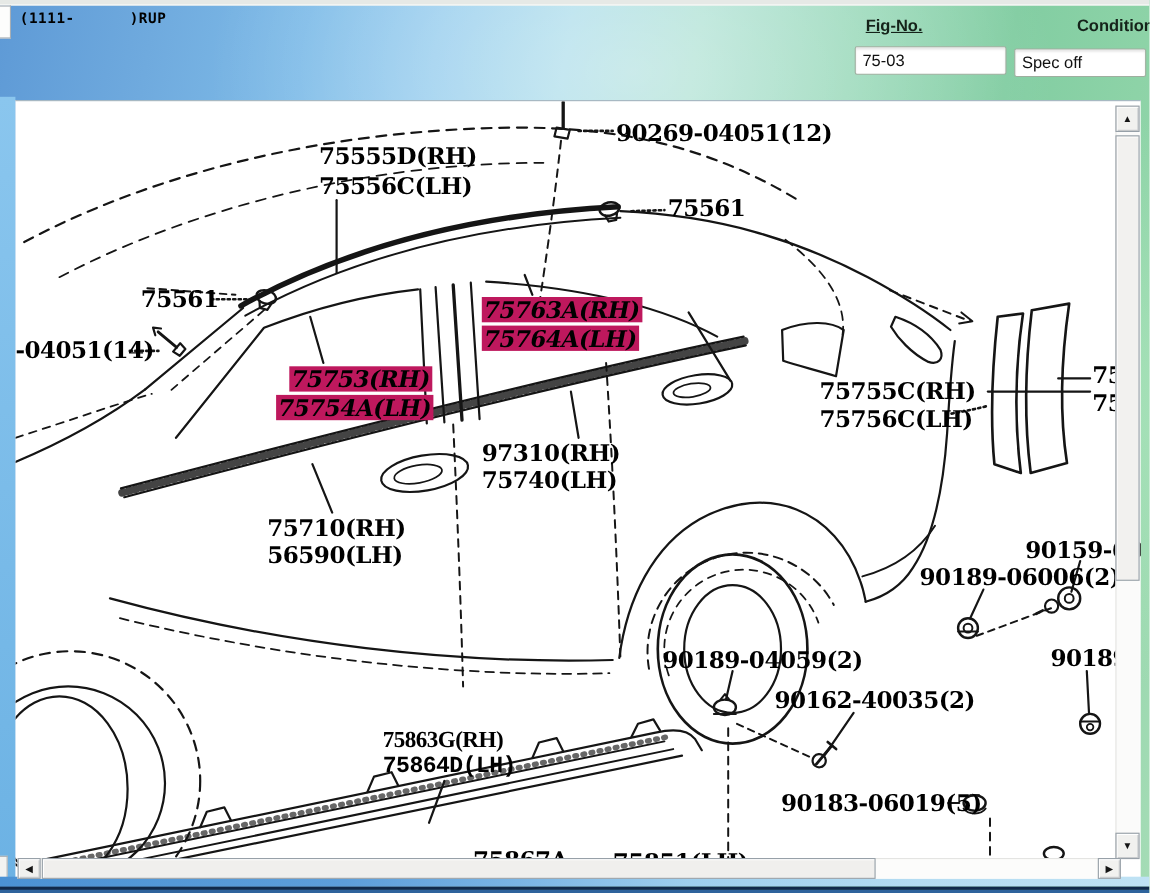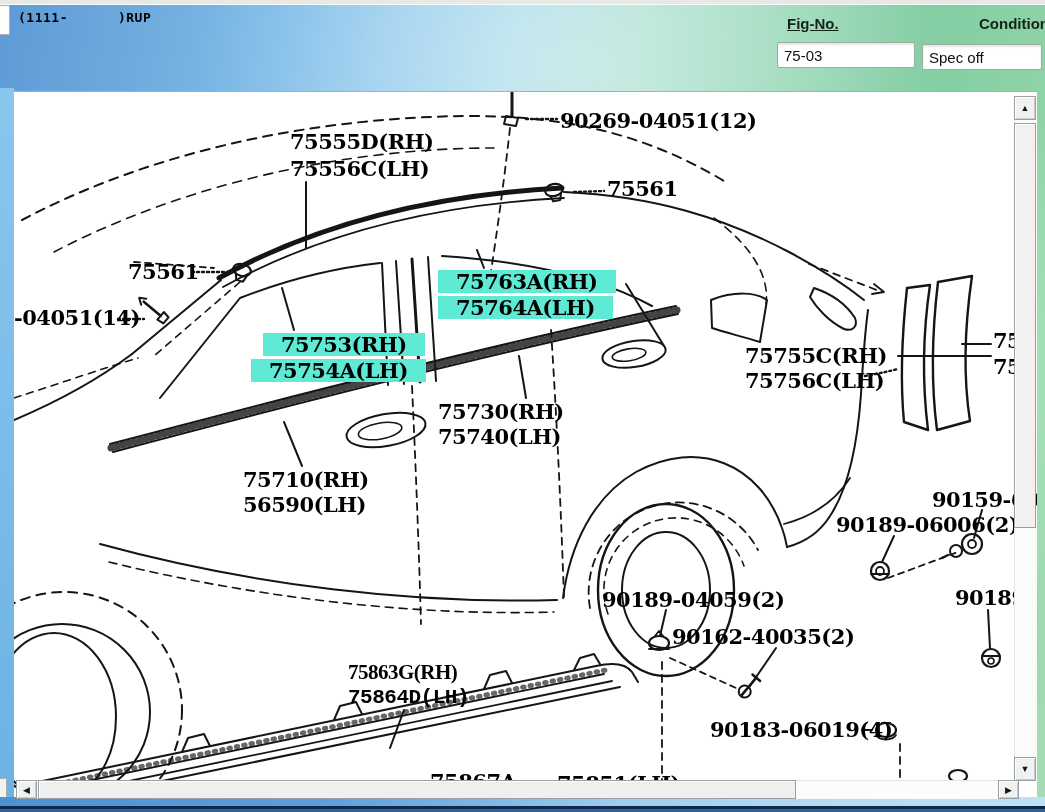--- a/index.html
+++ b/index.html
@@ -25,21 +25,21 @@
   #figno-label{left:787px;top:15px;text-decoration:underline;}
   #cond-label{left:979px;top:15px;}
   input.hinput{position:absolute;height:24px;border:1px solid #9fae9f;border-radius:2px;background:#fff;font-size:15px;font-family:"Liberation Sans",sans-serif;padding:0 6px;color:#111;box-shadow:inset 0 2px 2px rgba(0,0,0,0.10);outline:none;}
   #figno-input{left:777px;top:42px;width:124px;}
   #cond-input{left:922px;top:44px;width:106px;}
 
   .canvas{position:absolute;left:14px;top:91px;width:1023px;height:709px;background:#fff;overflow:hidden;border-top:1px solid #9fb2bd;}
   .canvas svg{position:absolute;left:0;top:0;}
 
   .plabel{position:absolute;font-family:"DejaVu Serif",serif;font-weight:bold;font-size:21px;line-height:23px;color:#000;letter-spacing:-0.5px;white-space:pre;z-index:2;}
-  .plabel.hl{background:#5eead4;padding:0 18px;}
+  .plabel.hl{background:#be185d;padding:0 2px;font-style:italic;}
 
   .vscroll{position:absolute;right:1px;top:4px;width:22px;height:685px;z-index:5;}
   .vtrack{position:absolute;left:0;top:0;width:22px;height:685px;background:#fbfbfa;border-left:1px solid #e4e4e2;box-sizing:border-box;}
   .sbtn{position:absolute;background:#f1f1ef;border:1px solid #97a0a8;box-shadow:inset 1px 1px 0 #ffffff, inset -1px -1px 0 #c9cbcd;display:flex;align-items:center;justify-content:center;font-size:9px;color:#151515;box-sizing:border-box;}
   .vup{left:0;top:0;width:22px;height:24px;}
   .vdown{left:0;bottom:0;width:22px;height:24px;}
   .vthumb{position:absolute;left:0;top:27px;width:22px;height:405px;background:#f2f1ef;border:1px solid #97a0a8;box-shadow:inset 1px 1px 0 #ffffff;box-sizing:border-box;}
   .hscroll{position:absolute;left:2px;bottom:2px;width:1003px;height:19px;z-index:5;}
   .htrack{position:absolute;left:0;top:0;width:1003px;height:19px;background:#fcfcfb;border-top:1px solid #e4e4e2;box-sizing:border-box;}
   .hleft{left:0;top:0;width:21px;height:19px;}
@@ -229,30 +229,30 @@
       <div class="plabel" style="left: 546px; top: 17px;">90269-04051(12)</div>
       <div class="plabel" style="left: 593px; top: 85px;">75561</div>
       <div class="plabel" style="left: 114px; top: 168px;">75561</div>
       <div class="plabel" style="left: 0px; top: 214px;">-04051(14)</div>
       <div class="plabel hl" style="left: 424px; top: 178px;">75763A(RH)</div>
       <div class="plabel hl" style="left: 424px; top: 204px;">75764A(LH)</div>
       <div class="plabel hl" style="left: 237px; top: 241px; margin-left: 12px;">75753(RH)</div>
       <div class="plabel hl" style="left: 237px; top: 267px;">75754A(LH)</div>
       <div class="plabel" style="left: 731px; top: 252px;">75755C(RH)</div>
       <div class="plabel" style="left: 731px; top: 277px;">75756C(LH)</div>
-      <div class="plabel" style="left: 424px; top: 308px;">75730(RH)</div>
+      <div class="plabel" style="left: 424px; top: 308px;">97310(RH)</div>
       <div class="plabel" style="left: 424px; top: 333px;">75740(LH)</div>
       <div class="plabel" style="left: 229px; top: 376px;">75710(RH)</div>
       <div class="plabel" style="left: 229px; top: 401px;">56590(LH)</div>
       <div class="plabel" style="left: 918px; top: 396px;">90159-60</div>
       <div class="plabel" style="left: 822px; top: 421px;">90189-06006(2)</div>
       <div class="plabel" style="left: 941px; top: 494px;">90189-</div>
       <div class="plabel" style="left: 588px; top: 496px;">90189-04059(2)</div>
-      <div class="plabel" style="left: 658px; top: 533px; text-align: right;">90162-40035(2)</div>
-      <div class="plabel" style="left: 696px; top: 626px;">90183-06019(4)</div>
+      <div class="plabel" style="left: 690px; top: 533px; text-align: right;">90162-40035(2)</div>
+      <div class="plabel" style="left: 696px; top: 626px;">90183-06019(5)</div>
       <div class="plabel" style="left: 334px; top: 569px; font-family: Liberation Serif, serif;">75863G(RH)</div>
       <div class="plabel" style="left: 334px; top: 594px; font-family: Liberation Mono, monospace;">75864D(LH)</div>
       <div class="plabel" style="left: 979px; top: 237px;">75</div>
       <div class="plabel" style="left: 979px; top: 263px;">75</div>
       <div class="plabel" style="left: 416px; top: 678px;">75867A</div>
       <div class="plabel" style="left: 543px; top: 680px;">75851(LH)</div>
     </div>
 
   <div class="vscroll">
     <div class="vtrack"></div>

